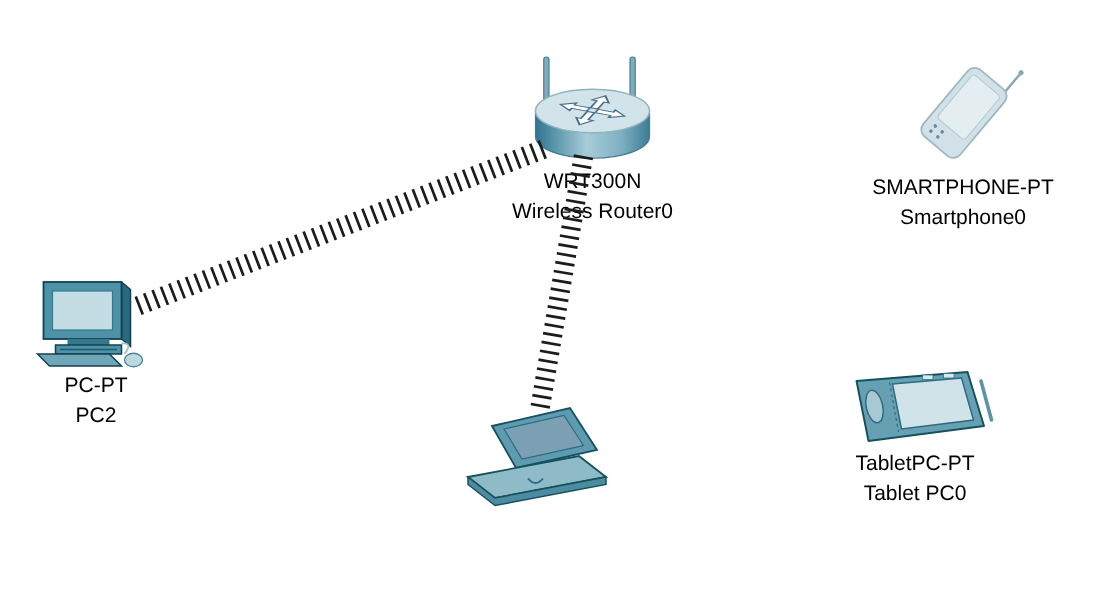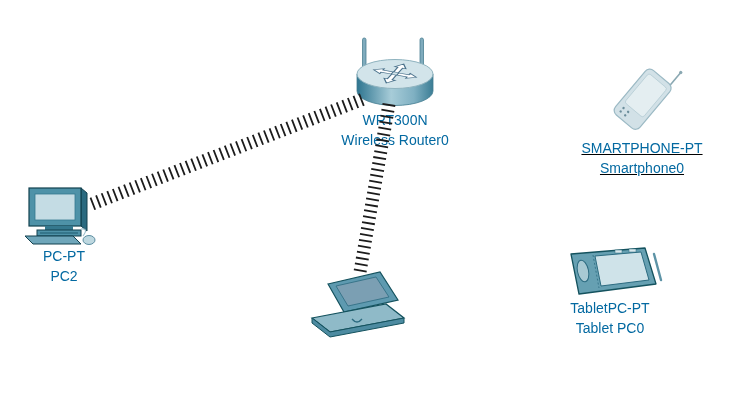--- a/index.html
+++ b/index.html
@@ -2,27 +2,27 @@
 <html><head>
 <meta charset="utf-8">
 <style>
   html,body { margin:0; padding:0; background:#ffffff; }
   .canvas {
     position:relative; width:740px; height:402px; background:#ffffff;
     font-family:"Liberation Sans", sans-serif; overflow:hidden;
   }
   .device { position:absolute; text-align:center; z-index:1; }
   .device svg.icon { display:block; margin:0 auto; }
-  .lbl { font-size:14px; line-height:20px; color:#0369a1; white-space:nowrap; }
+  .lbl { font-size:14px; line-height:20px; color:#000000; white-space:nowrap; }
   .links { position:absolute; left:0; top:0; z-index:5; pointer-events:none; }
   .links line { pointer-events:stroke; }
   #dev-router  { left:310px; top:34px;  width:170px; }
   #dev-pc      { left:6px;   top:184px; width:116px;text-align:center; }
   #dev-laptop  { left:300px; top:270px; width:116px; }
-  #dev-phone   { left:572px; top:60px;  width:140px;text-decoration:underline; }
+  #dev-phone   { left:572px; top:36px;  width:140px; }
   #dev-tablet  { left:548px; top:246px; width:124px; }
 </style>
 </head>
 <body>
 
 <div class="canvas">
 
   <div class="device" id="dev-router">
     <svg class="icon" width="90" height="76" viewBox="0 0 90 76">
       <defs>

